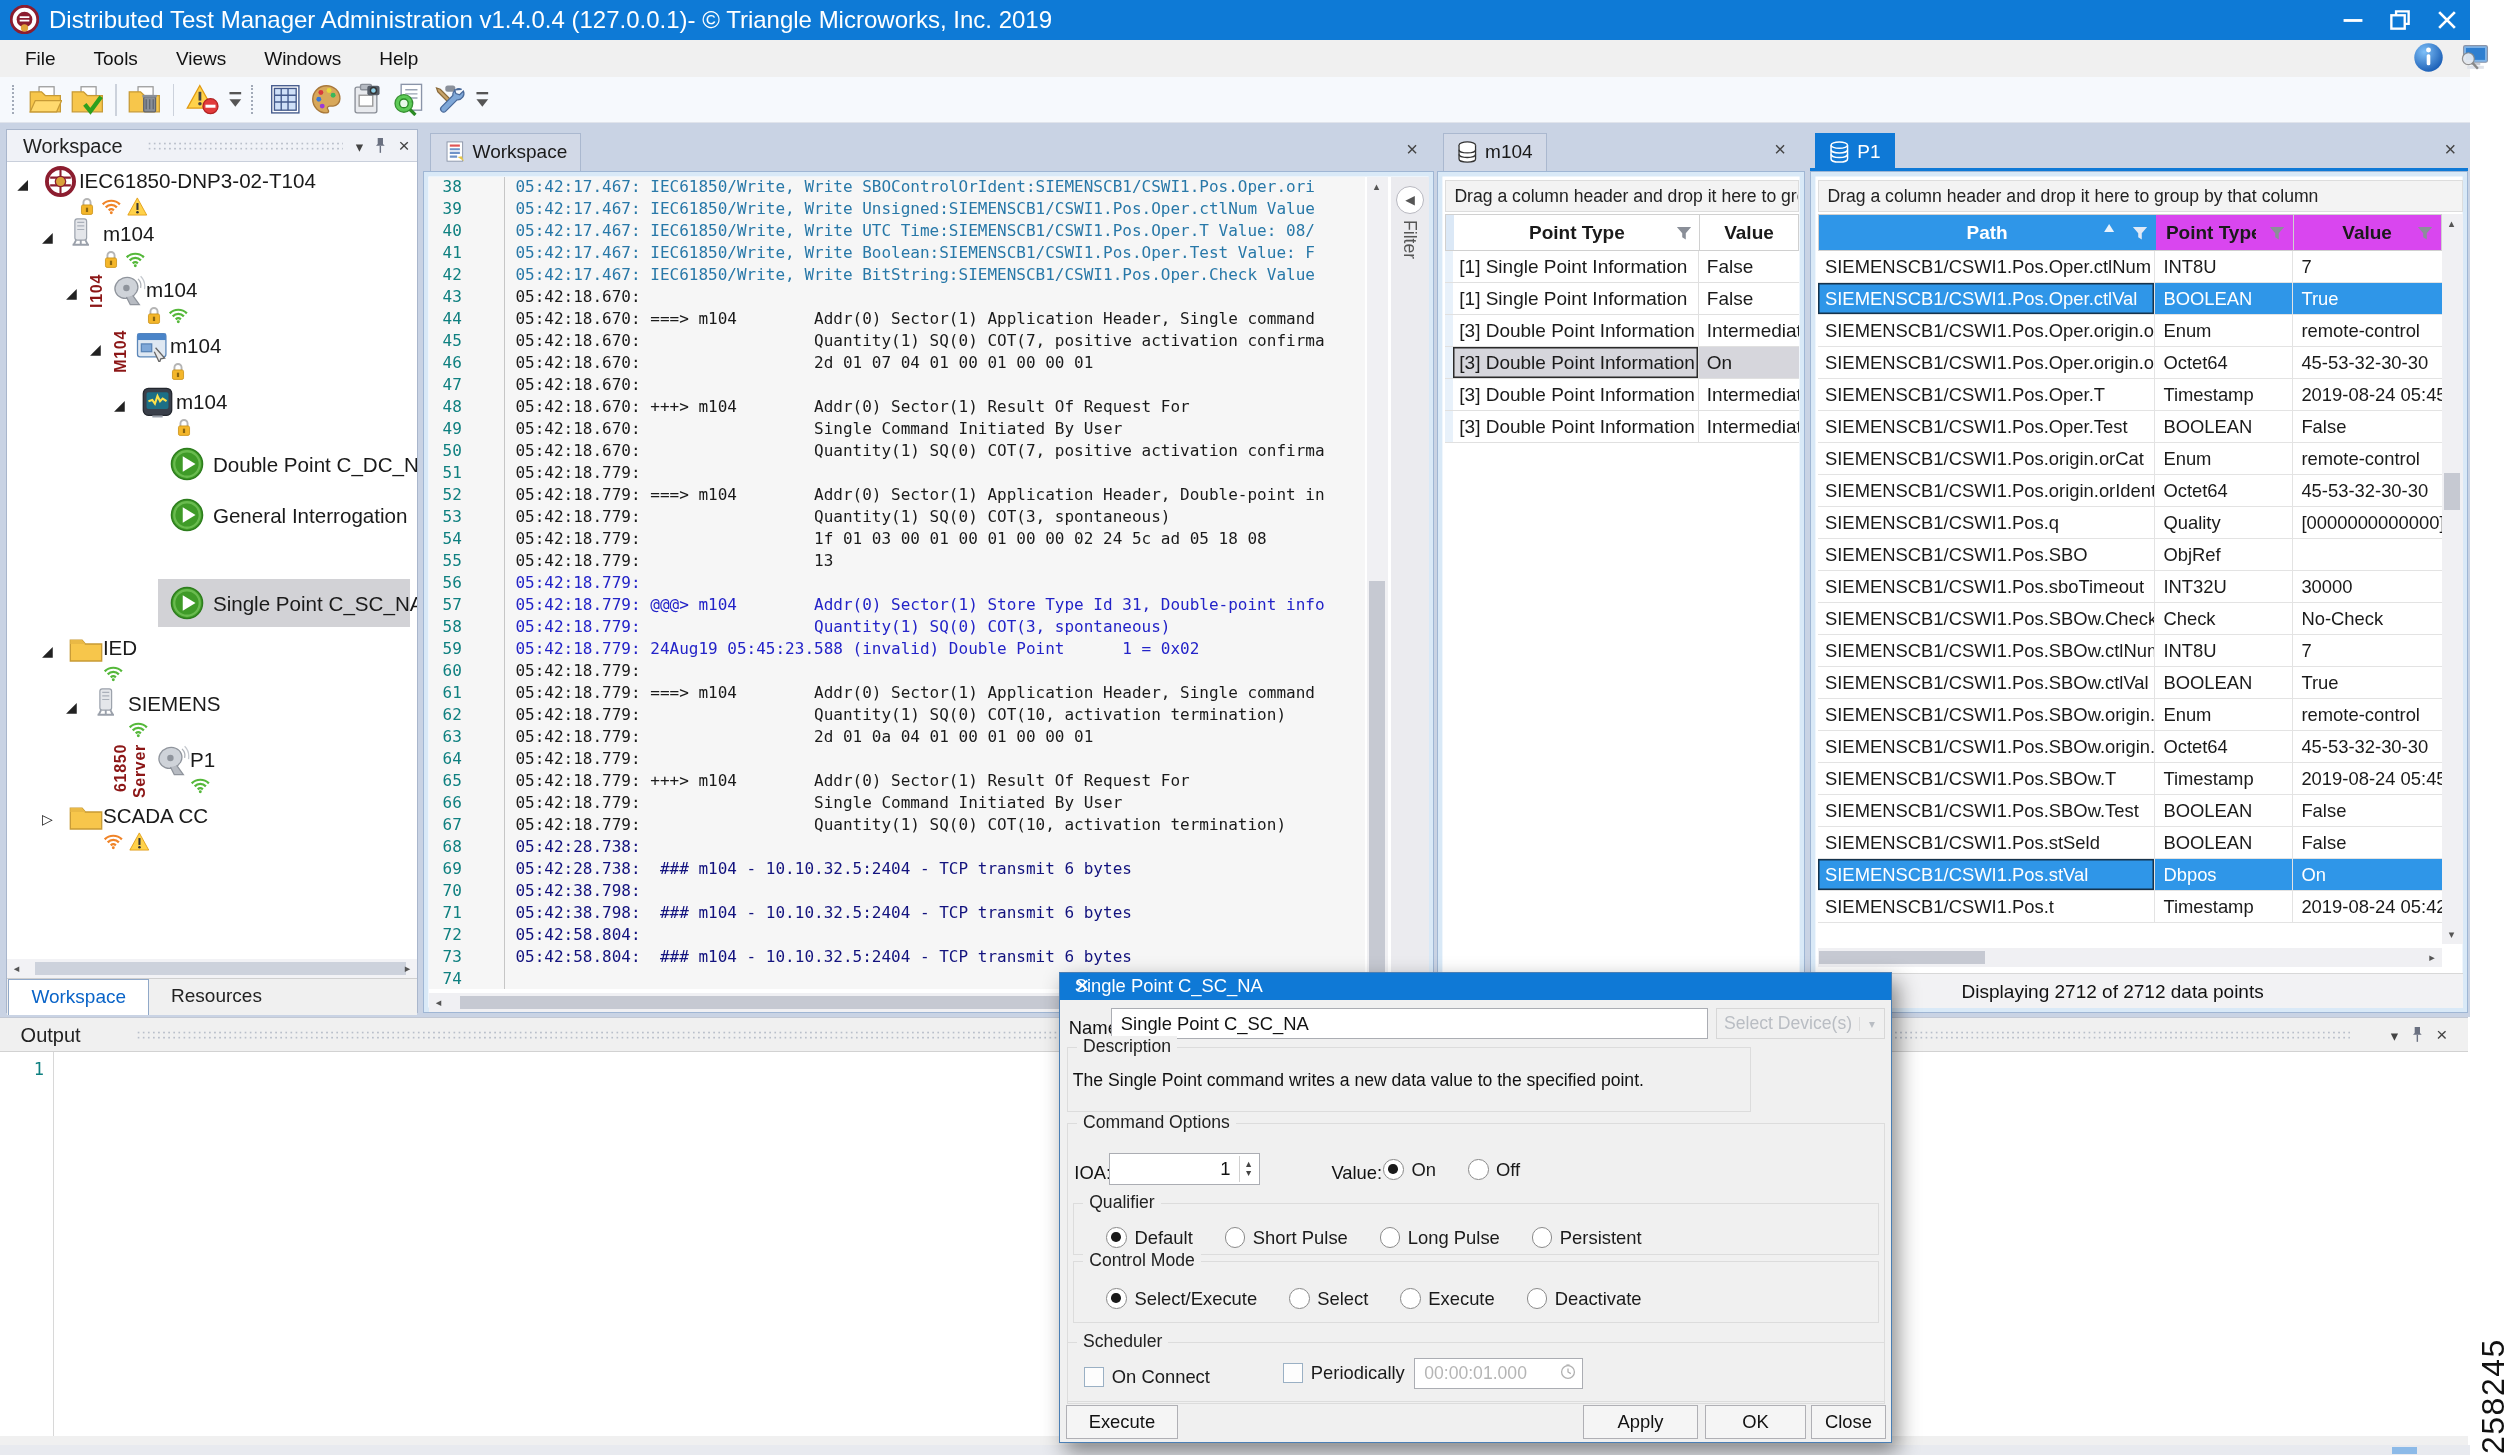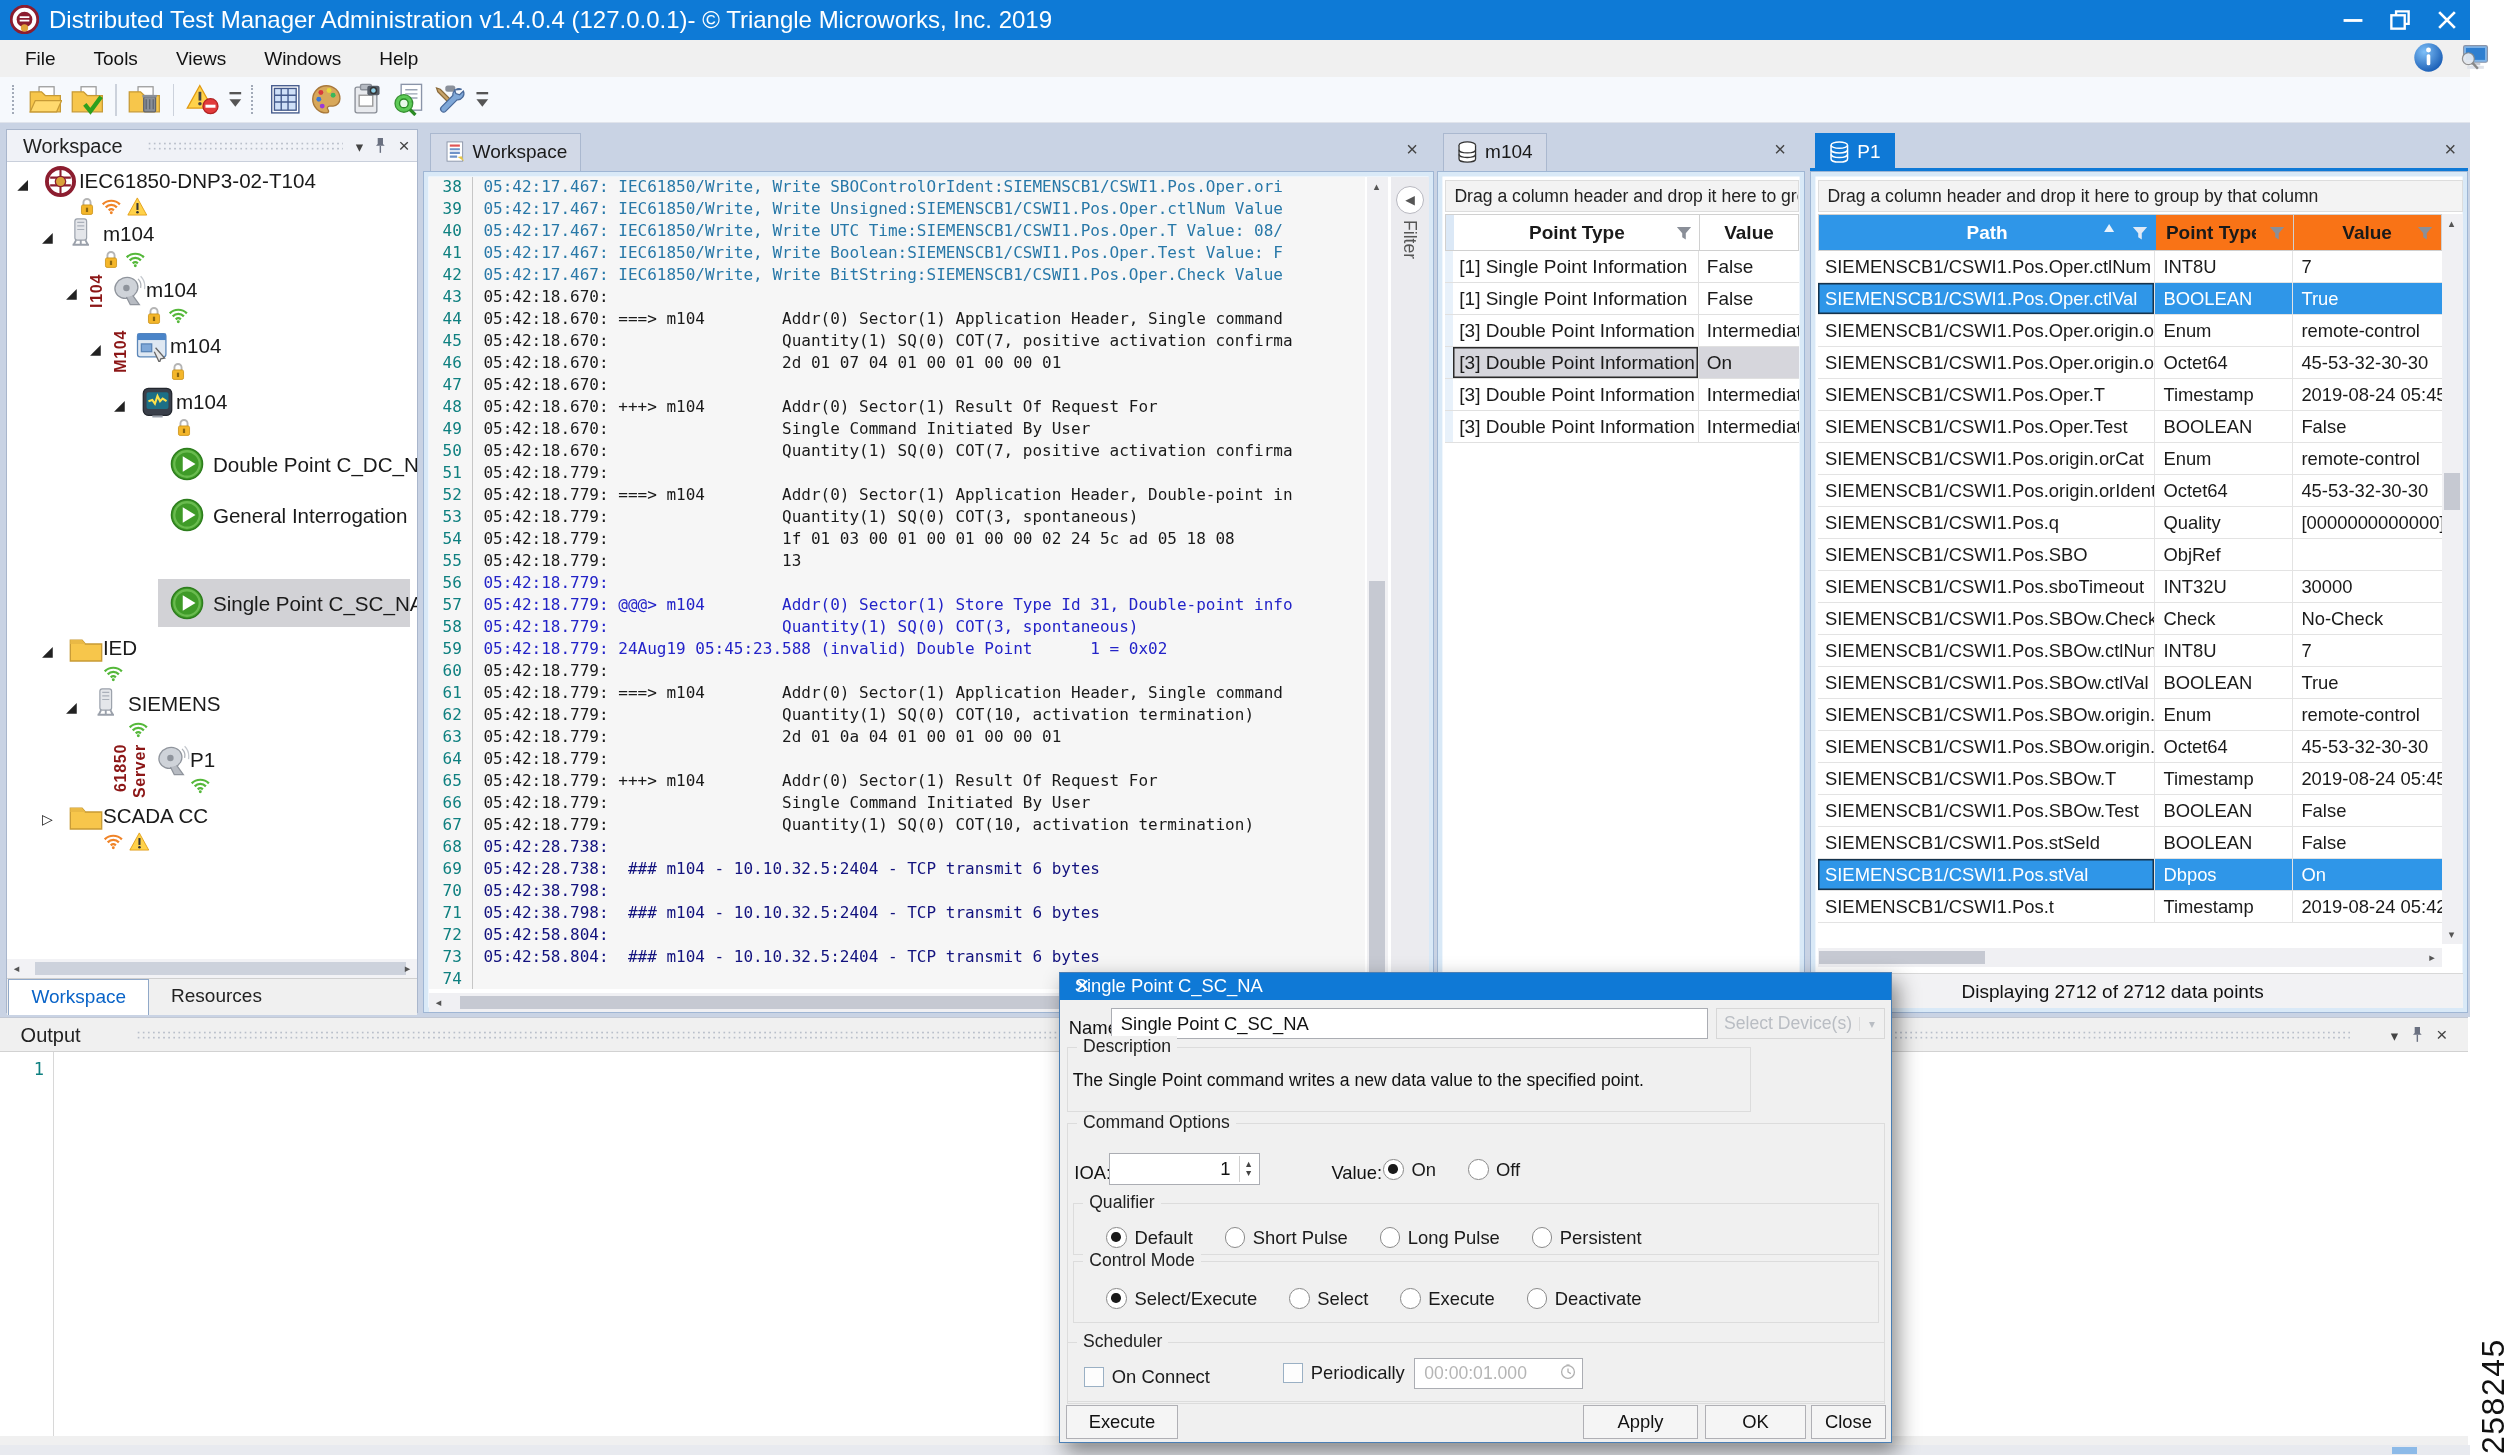--- a/index.html
+++ b/index.html
@@ -66,21 +66,21 @@
   .doctab{position:absolute;left:7.4px;top:3.7px;height:38px;display:flex;align-items:center;gap:7.4px;padding:0 13.2px;background:#d2d9e7;border:0.7px solid #aab8cf;border-bottom:none;font-size:19px;cursor:pointer;}
   .doctab .ic{width:20.6px;height:22px;}
   .dclose{position:absolute;right:16px;top:8.8px;font-size:20px;color:#444;cursor:pointer;}
   .dframe{position:absolute;left:0;top:42px;right:0;bottom:0;background:#fff;border:0.7px solid #9fb6d4;box-shadow:inset 0 0 0 4.4px #d9e9f7;}
 
   
   .logpanel{position:absolute;left:423px;top:129px;width:1011px;height:884px;}
   .logbg{position:absolute;left:5.1px;top:5.1px;width:936px;height:812px;background:#f6f6f6;overflow:hidden;}
   .lline{display:flex;height:22px;font-family:"DejaVu Sans Mono",monospace;font-size:16px;}
   .ln{width:43px;min-width:43px;text-align:right;padding-right:10.3px;color:#0f8080;}
-  .lt{border-left:0.7px solid #c6c6c6;padding-left:10.3px;white-space:pre;overflow:hidden;}
+  .lt{border-left:0.7px solid #c6c6c6;padding-left:10.3px;white-space:pre;overflow:hidden;margin-left:32px;}
   .lc-teal{color:#2878a8;} .lc-blue{color:#2323c8;} .lc-navy{color:#12127e;} .lc-black{color:#1a1a1a;}
   .lvs{position:absolute;left:943px;top:5.1px;width:20.6px;height:812px;background:#f0f0f3;}
   .lvs .thumb{position:absolute;left:2.2px;right:2.2px;top:404px;height:407px;background:#c6c9d2;}
   .lvs .sarr{left:0;}
   .lfilter{position:absolute;left:967px;top:5.1px;width:38px;height:812px;background:#ebebef;}
   .fbtn{margin:8.8px auto 2.9px;width:28px;height:28px;border-radius:50%;background:#fff;border:0.7px solid #b8b8c0;color:#555;font-size:12.5px;line-height:26.5px;text-align:center;cursor:pointer;}
   .ftext{writing-mode:vertical-rl;font-size:17.6px;color:#555;margin:5.9px auto;display:block;width:19px;text-align:left;}
   .lhs{position:absolute;left:5.1px;top:821px;width:938px;height:19px;background:#f0f0f3;}
   .lhs .thumb{position:absolute;left:31px;width:647px;top:2.9px;height:13.2px;background:#c6c9d2;}
 
@@ -101,21 +101,21 @@
   .mrow.sel{background:#d6d6dc;}
   .mrow.sel .mc1{box-shadow:inset 0 0 0 1.5px #2a2a2a;}
   .mhs{position:absolute;left:6.6px;top:818px;width:354px;height:19px;background:#f0f0f3;}
   .mhs .thumb{position:absolute;left:22px;right:22px;top:2.9px;height:13.2px;background:#c6c9d2;}
 
   
   .ppanel{position:absolute;left:1810px;top:129px;width:658px;height:884px;}
   .ptab{background:#0f79d6 !important;color:#fff;border-color:#0f79d6 !important;}
   .pstripline{position:absolute;left:0;top:39px;right:0;height:2.9px;background:#0f79d6;}
   .pdrag{left:6.6px;top:8px;width:645px;height:32px;}
-  .phead{position:absolute;left:6.6px;top:42px;width:624px;height:37px;display:flex;border:0.7px solid #d0d0d0;background:#f97316;}
+  .phead{position:absolute;left:6.6px;top:42px;width:624px;height:37px;display:flex;border:0.7px solid #d0d0d0;background:#d946ef;}
   .ph1{width:337px;background:#2f96e8;color:#fff;font-weight:bold;font-size:19px;display:flex;align-items:center;justify-content:center;position:relative;}
   .ph2{width:138px;position:relative;font-weight:bold;font-size:19px;display:flex;align-items:center;padding-left:10.3px;border-right:0.7px solid #d0d0d0;}
   .ph2 span{max-width:90px;overflow:hidden;white-space:nowrap;display:inline-block;}
   .ph3{flex:1;position:relative;font-weight:bold;font-size:19px;display:flex;align-items:center;justify-content:center;}
   .asc{position:absolute;right:41px;top:8.8px;width:10.3px;height:8px;}
   .prows{position:absolute;left:6.6px;top:79px;width:624px;}
   .prow{display:flex;height:32px;border-bottom:0.7px solid #e3e3e3;font-size:18.4px;background:#fff;cursor:pointer;}
   .pc1{width:337px;padding-left:7.4px;line-height:32px;border-right:0.7px solid #e3e3e3;white-space:nowrap;overflow:hidden;}
   .pc2{width:138px;padding-left:8.8px;line-height:32px;border-right:0.7px solid #e3e3e3;white-space:nowrap;overflow:hidden;}
   .pc3{flex:1;padding-left:8.8px;line-height:32px;white-space:nowrap;overflow:hidden;}

